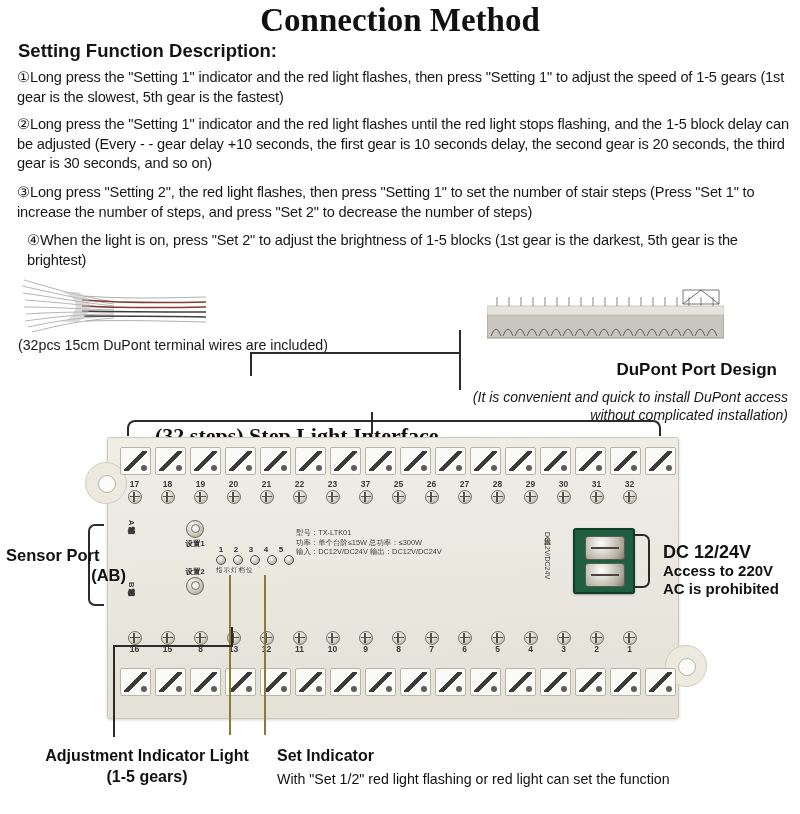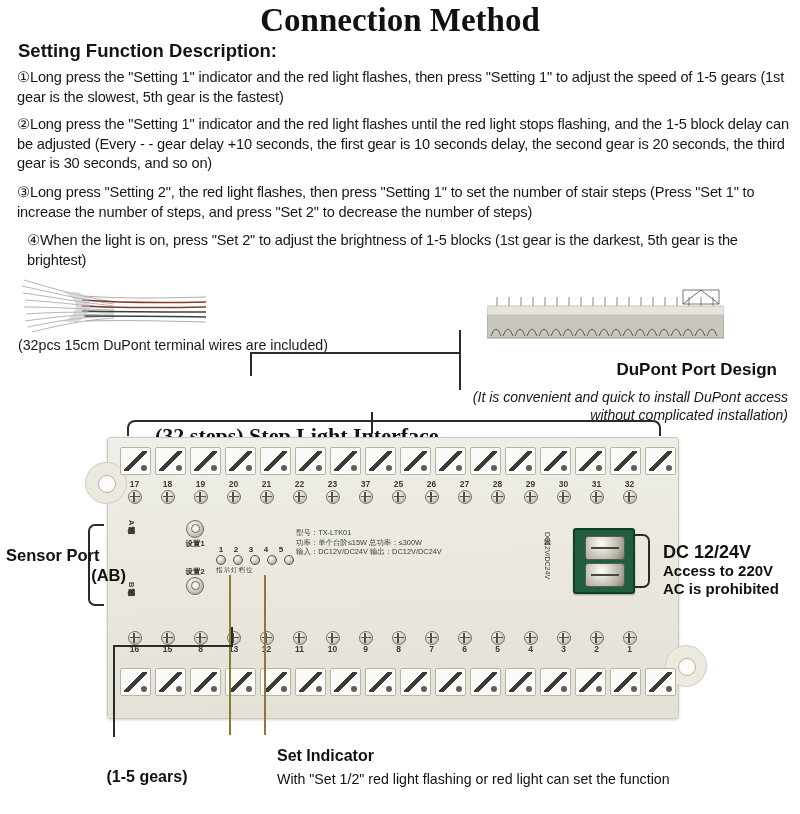--- a/index.html
+++ b/index.html
@@ -584,21 +584,21 @@
     <span class="small">AC is prohibited</span>
   </div>
 
   <div class="ln ln-y ln-v" style="left:229px;top:575px;height:160px;"></div>
   <div class="ln ln-y ln-v" style="left:264px;top:575px;height:160px;"></div>
   <div class="ln ln-v" style="left:113px;top:645px;height:92px;"></div>
   <div class="ln ln-h" style="left:113px;top:645px;width:118px;"></div>
   <div class="ln ln-v" style="left:231px;top:627px;height:20px;"></div>
 
   <div class="lbl-adjust">
-    <br>
+    <span>Adjustment Indicator Light</span><br>
     <span>(1-5 gears)</span>
   </div>
   <div class="lbl-setind">
     <span>Set Indicator</span>
     <span class="sub">With "Set 1/2" red light flashing or red light can set the function</span>
   </div>
 
 </div>
 
 </body></html>

